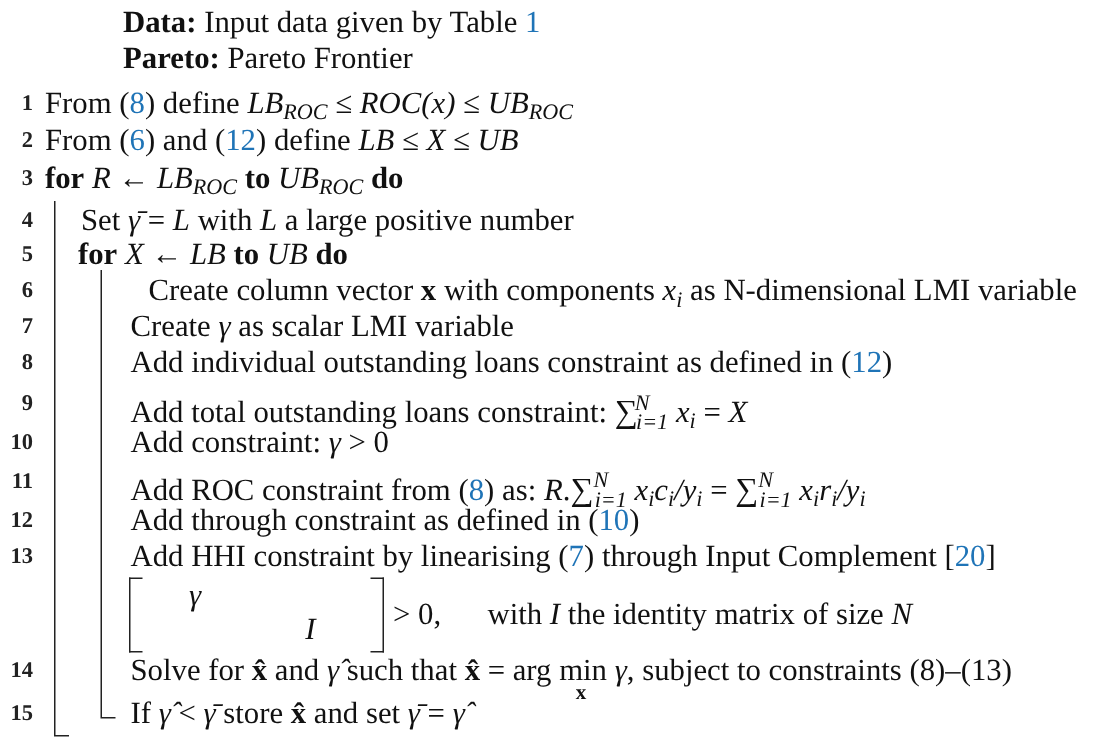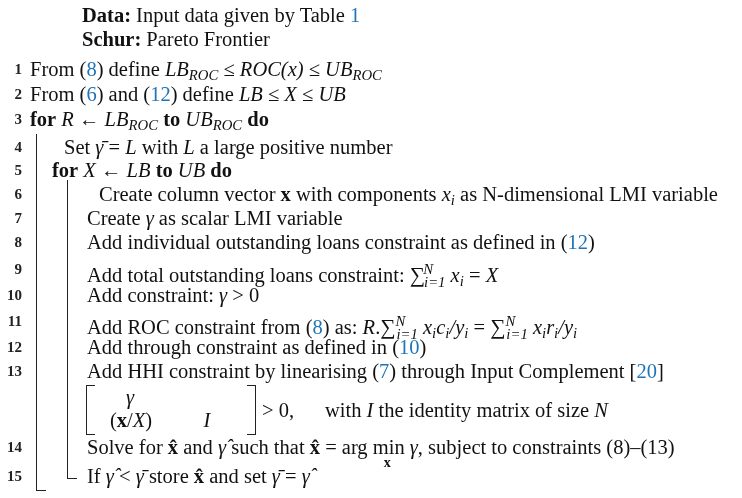--- a/index.html
+++ b/index.html
@@ -41,21 +41,21 @@
 <body>
 
 <div class="line" style="top:2px;">
   <span class="txt" style="left:82px;">
     <span class="b">Data:</span>
     <span>Input data given by Table </span><span class="link">1</span>
   </span>
 </div>
 <div class="line" style="top:26px;">
   <span class="txt" style="left:82px;">
-    <span class="b">Schur:</span>
+    <span class="b">Pareto:</span>
     <span>Pareto Frontier</span>
   </span>
 </div>
 
 <div class="line" style="top:56px;">
   <span class="num">1</span>
   <span class="txt" style="left:30px;">
     <span>From (</span><span class="link">8</span><span>) define </span>
     <span class="i">LB<span class="sub">ROC</span> ≤ ROC(x) ≤ UB<span class="sub">ROC</span></span>
   </span>
@@ -75,21 +75,21 @@
     <span class="b">for</span>
     <span class="i">R ← LB<span class="sub">ROC</span></span>
     <span class="b">to</span>
     <span class="i">UB<span class="sub">ROC</span></span>
     <span class="b">do</span>
   </span>
 </div>
 
 <div class="line" style="top:134px;">
   <span class="num">4</span>
-  <span class="txt" style="left:64px;font-family:Liberation Serif, serif;">Set <span class="i">γ̄</span> = <span class="i">L</span> with <span class="i">L</span> a large positive number</span>
+  <span class="txt" style="left:54px;font-family:Liberation Serif, serif;">Set <span class="i">γ̄</span> = <span class="i">L</span> with <span class="i">L</span> a large positive number</span>
 </div>
 
 <div class="line" style="top:157px;">
   <span class="num">5</span>
   <span class="txt" style="left:52px;">
     <span class="b">for</span>
     <span class="i">X ← LB</span>
     <span class="b">to</span>
     <span class="i">UB</span>
     <span class="b">do</span>
@@ -141,21 +141,20 @@
 <div class="line" style="top:358px;">
   <span class="num">13</span>
   <span class="txt" style="left:87px;">
     <span>Add HHI constraint by linearising (</span><span class="link">7</span><span>) through Input Complement [</span><span class="link">20</span><span>]</span>
   </span>
 </div>
 
 <div class="matrix">
   <div class="brk l"></div>
   <div class="cell i" style="left:24px; top:2px; width:40px;">γ</div>
-  <div class="cell" style="left:10px; top:25px; width:70px;">(<span class="boldx">x</span>/<span class="i">X</span>)</div>
   <div class="cell i" style="left:106px; top:25px; width:30px;">I</div>
   <div class="brk r"></div>
 </div>
 <div class="line" style="top:397px;">
   <span class="txt" style="left:262px;">&gt; 0,</span>
   <span class="txt" style="left:325px;">with <span class="i">I</span> the identity matrix of size <span class="i">N</span></span>
 </div>
 
 <div class="line" style="top:434px;">
   <span class="num">14</span>

